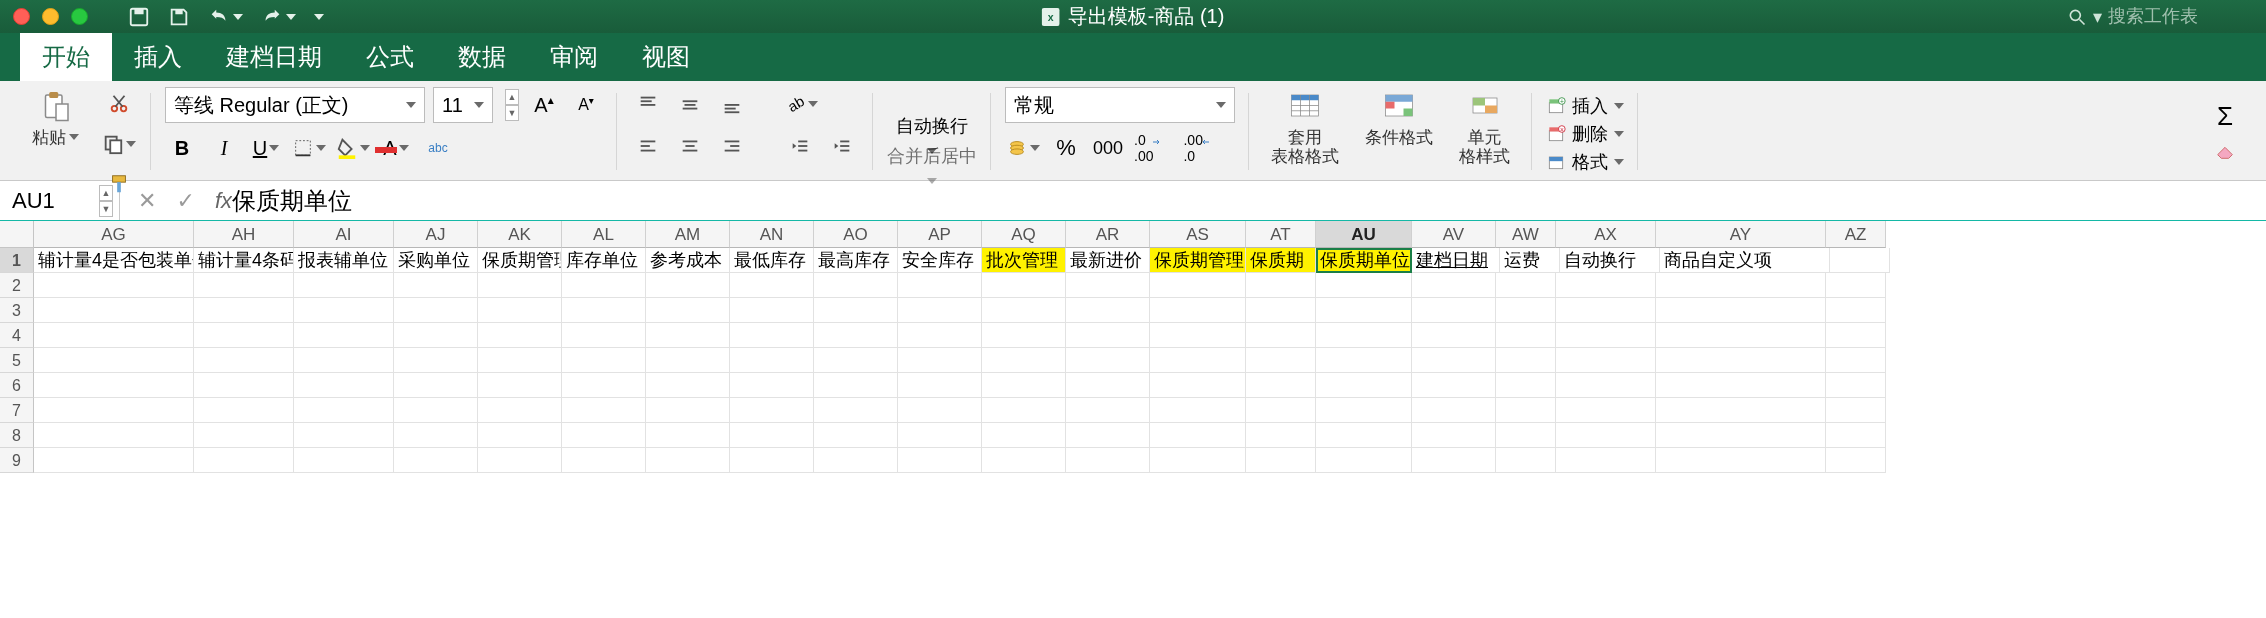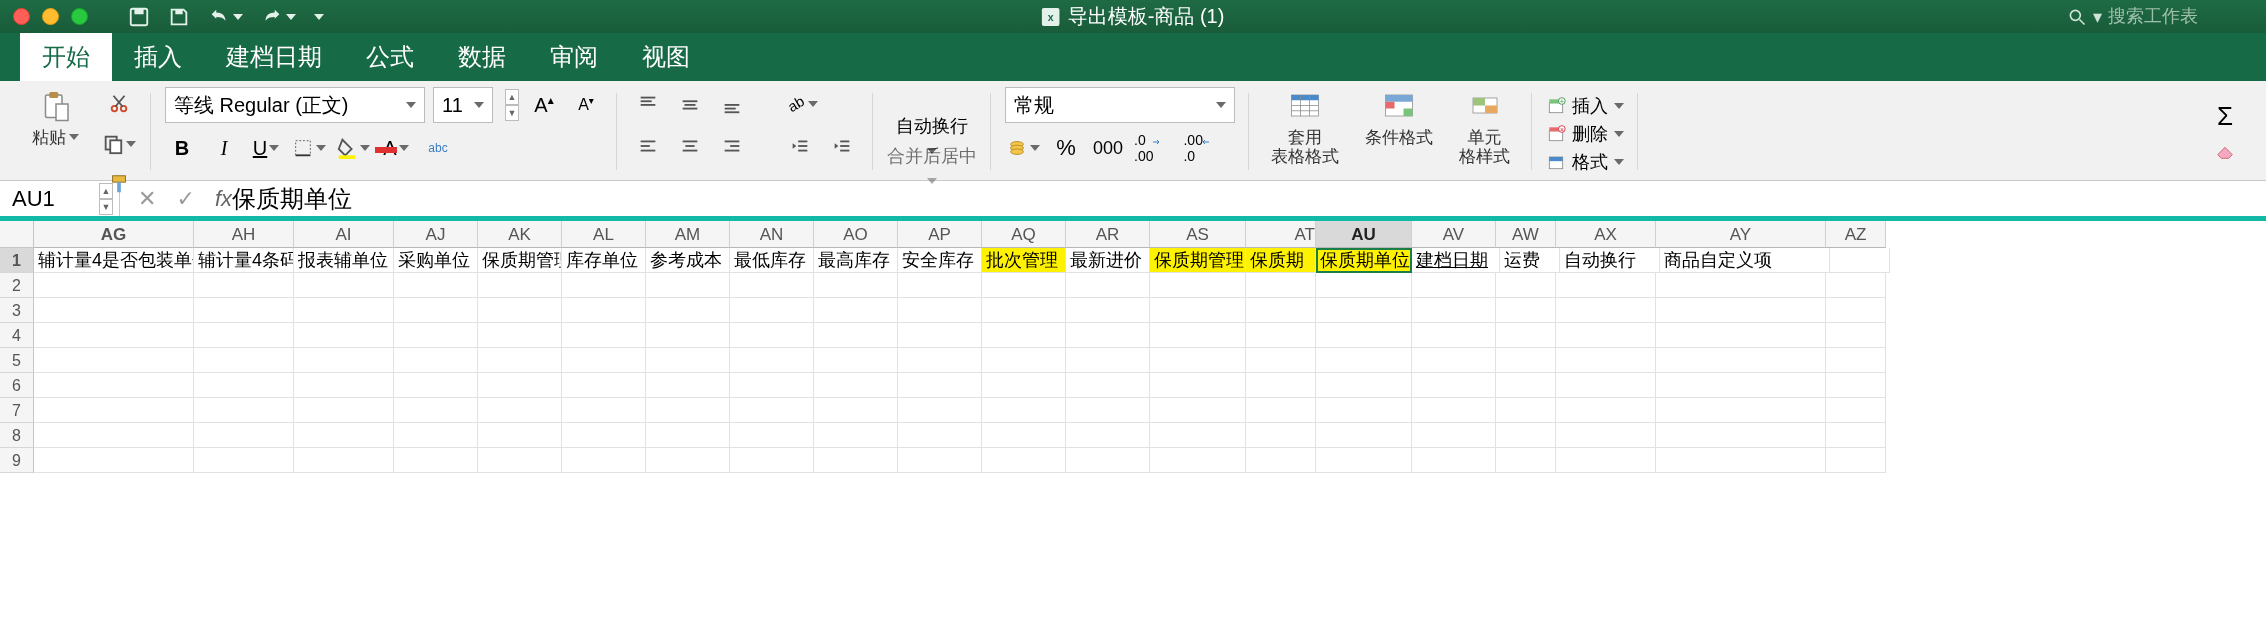--- a/index.html
+++ b/index.html
@@ -42,21 +42,21 @@
 .lbl{font-size:17px;color:#333;text-align:center;line-height:1.1;margin-top:2px;}
 .mini-row{display:flex;align-items:center;gap:10px;height:30px;flex-direction:column;}
 .mini-row svg{width:22px;height:22px;}
 .disabled{opacity:.55;}
 .right-edge{margin-left:auto;}
 .insert-mini{display:flex;align-items:center;gap:6px;font-size:18px;cursor:pointer;height:28px;}
 .insert-mini svg{width:20px;height:20px;}
 .caret{width:0;height:0;border-left:5px solid transparent;border-right:5px solid transparent;border-top:6px solid #6a6a6a;display:inline-block;}
 
 
-.fbar{height:40px;border-bottom:5px solid #14b8a6;display:flex;align-items:center;background:#fff;}
+.fbar{height:40px;border-bottom:1px solid #14b8a6;display:flex;align-items:center;background:#fff;}
 .namebox{width:120px;height:100%;border-right:1px solid #c9c9c9;display:flex;align-items:center;padding-left:12px;font-size:22px;}
 .namebox .spin{margin-left:auto;margin-right:6px;}
 .fx-area{display:flex;align-items:center;gap:20px;padding-left:18px;font-size:22px;}
 .fx-area .ic{color:#9a9a9a;font-size:22px;cursor:pointer;}
 .fx-area .fx{font-style:italic;color:#666;}
 .fx-input{border:none;outline:none;font-size:24px;flex:1;}
 
 
 .grid-wrap{display:flex;flex-direction:column;}
 .col-headers{display:flex;height:27px;}
@@ -451,34 +451,34 @@
     <span class="ic">✓</span>
     <span class="fx">fx</span>
   </div>
   <input class="fx-input" readonly="" value="保质期单位" style="">
 
 </div>
 
 <div class="grid-wrap">
   <div class="col-headers" id="colhdrs">
     <div class="corner"></div>
-  <div class="ch" style="width: 160px; font-weight: bold;">AG</div>
+  <div class="ch" style="width: 160px;">AG</div>
       <div class="ch" style="width: 100px;">AH</div>
       <div class="ch" style="width: 100px;">AI</div>
       <div class="ch" style="width: 84px;">AJ</div>
       <div class="ch" style="width: 84px;">AK</div>
       <div class="ch" style="width: 84px;">AL</div>
       <div class="ch" style="width: 84px;">AM</div>
       <div class="ch" style="width: 84px;">AN</div>
       <div class="ch" style="width: 84px;">AO</div>
       <div class="ch" style="width: 84px;">AP</div>
       <div class="ch" style="width: 84px;">AQ</div>
       <div class="ch" style="width: 84px;">AR</div>
       <div class="ch" style="width: 96px;">AS</div>
-      <div class="ch" style="width: 70px; text-align: right;">AT</div>
+      <div class="ch" style="width: 70px;">AT</div>
       <div class="ch active" style="width: 96px;">AU</div>
       <div class="ch" style="width: 84px;">AV</div>
       <div class="ch" style="width: 60px;">AW</div>
       <div class="ch" style="width: 100px;">AX</div>
       <div class="ch" style="width: 170px;">AY</div>
       <div class="ch" style="width: 60px;">AZ</div>
     </div>
   <div class="rows" id="rows">
       <div class="gr">
         <div class="rh active">1</div>

